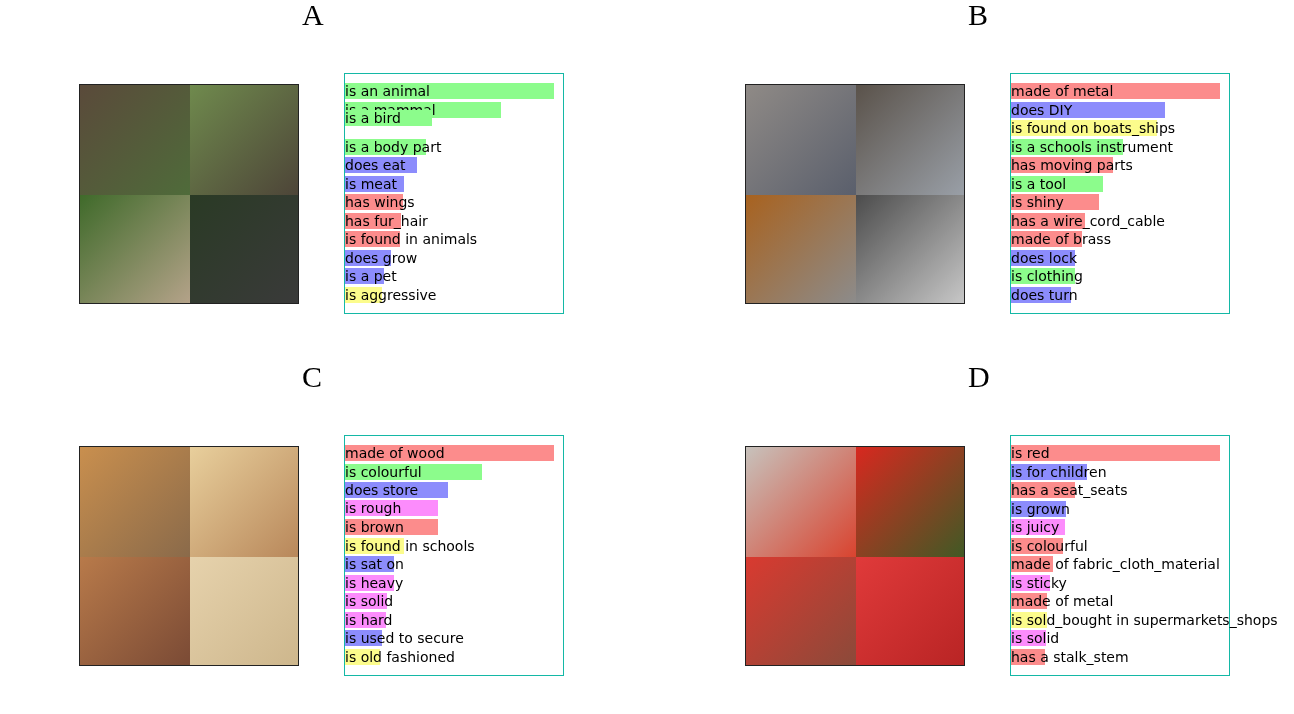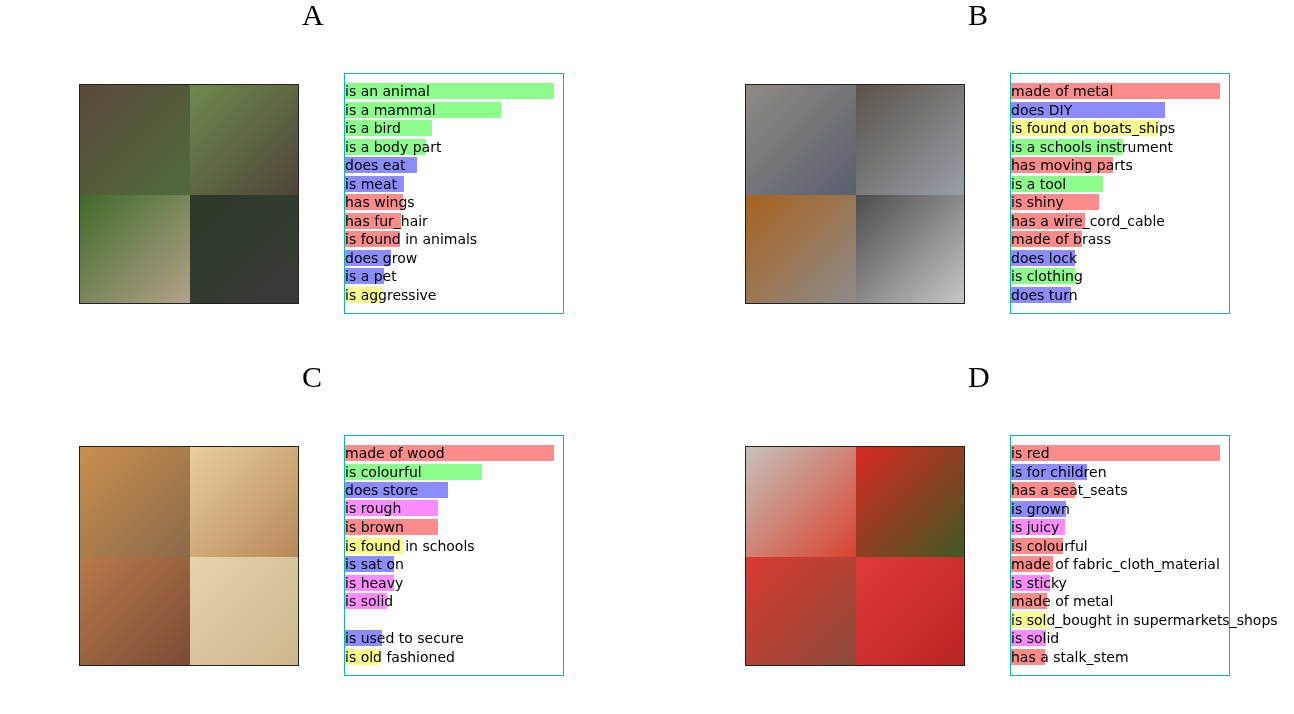--- a/index.html
+++ b/index.html
@@ -24,21 +24,21 @@
   </div>
 <div class="barbox" style="left:344px; top:73px;">
     <div class="bar-row" style="top: 9px; width: 300px;">
       <div class="bar-fill" style="width: 209px; background: rgb(140, 252, 140);"></div>
       <div class="bar-text">is an animal</div>
     </div>
     <div class="bar-row" style="top: 27.5px; width: 300px;">
       <div class="bar-fill" style="width: 156px; background: rgb(140, 252, 140);"></div>
       <div class="bar-text">is a mammal</div>
     </div>
-    <div class="bar-row" style="top: 46px; width: 300px; text-align: center;">
+    <div class="bar-row" style="top: 36px; width: 300px; text-align: center;">
       <div class="bar-fill" style="width: 87px; background: rgb(140, 252, 140);"></div>
       <div class="bar-text">is a bird</div>
     </div>
     <div class="bar-row" style="top: 64.5px; width: 300px;">
       <div class="bar-fill" style="width: 81px; background: rgb(140, 252, 140);"></div>
       <div class="bar-text">is a body part</div>
     </div>
     <div class="bar-row" style="top: 83px; width: 300px;">
       <div class="bar-fill" style="width: 72px; background: rgb(140, 140, 252);"></div>
       <div class="bar-text">does eat</div>
@@ -168,20 +168,24 @@
       <div class="bar-text">is sat on</div>
     </div>
     <div class="bar-row" style="top: 138.5px; width: 300px;">
       <div class="bar-fill" style="width: 49px; background: rgb(252, 140, 252);"></div>
       <div class="bar-text">is heavy</div>
     </div>
     <div class="bar-row" style="top: 157px; width: 300px;">
       <div class="bar-fill" style="width: 42px; background: rgb(252, 140, 252);"></div>
       <div class="bar-text">is solid</div>
     </div>
+    <div class="bar-row" style="top: 175.5px; width: 300px;">
+      <div class="bar-fill" style="width: 41px; background: rgb(252, 140, 252);"></div>
+      <div class="bar-text">is hard</div>
+    </div>
     <div class="bar-row" style="top: 194px; width: 300px;">
       <div class="bar-fill" style="width: 37px; background: rgb(140, 140, 252);"></div>
       <div class="bar-text">is used to secure</div>
     </div>
     <div class="bar-row" style="top: 212.5px; width: 300px;">
       <div class="bar-fill" style="width: 35px; background: rgb(252, 252, 140);"></div>
       <div class="bar-text">is old fashioned</div>
     </div>
   </div>
 

